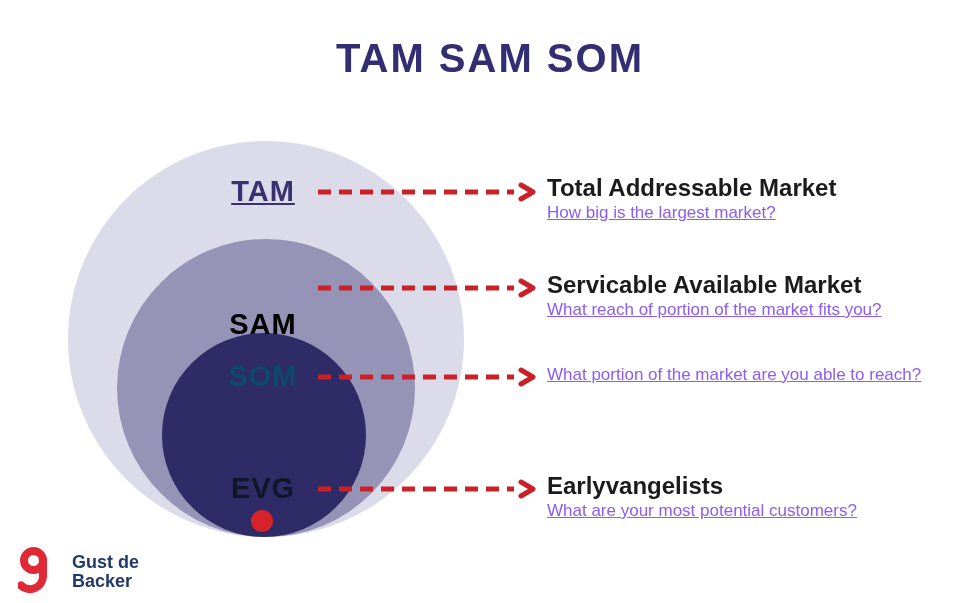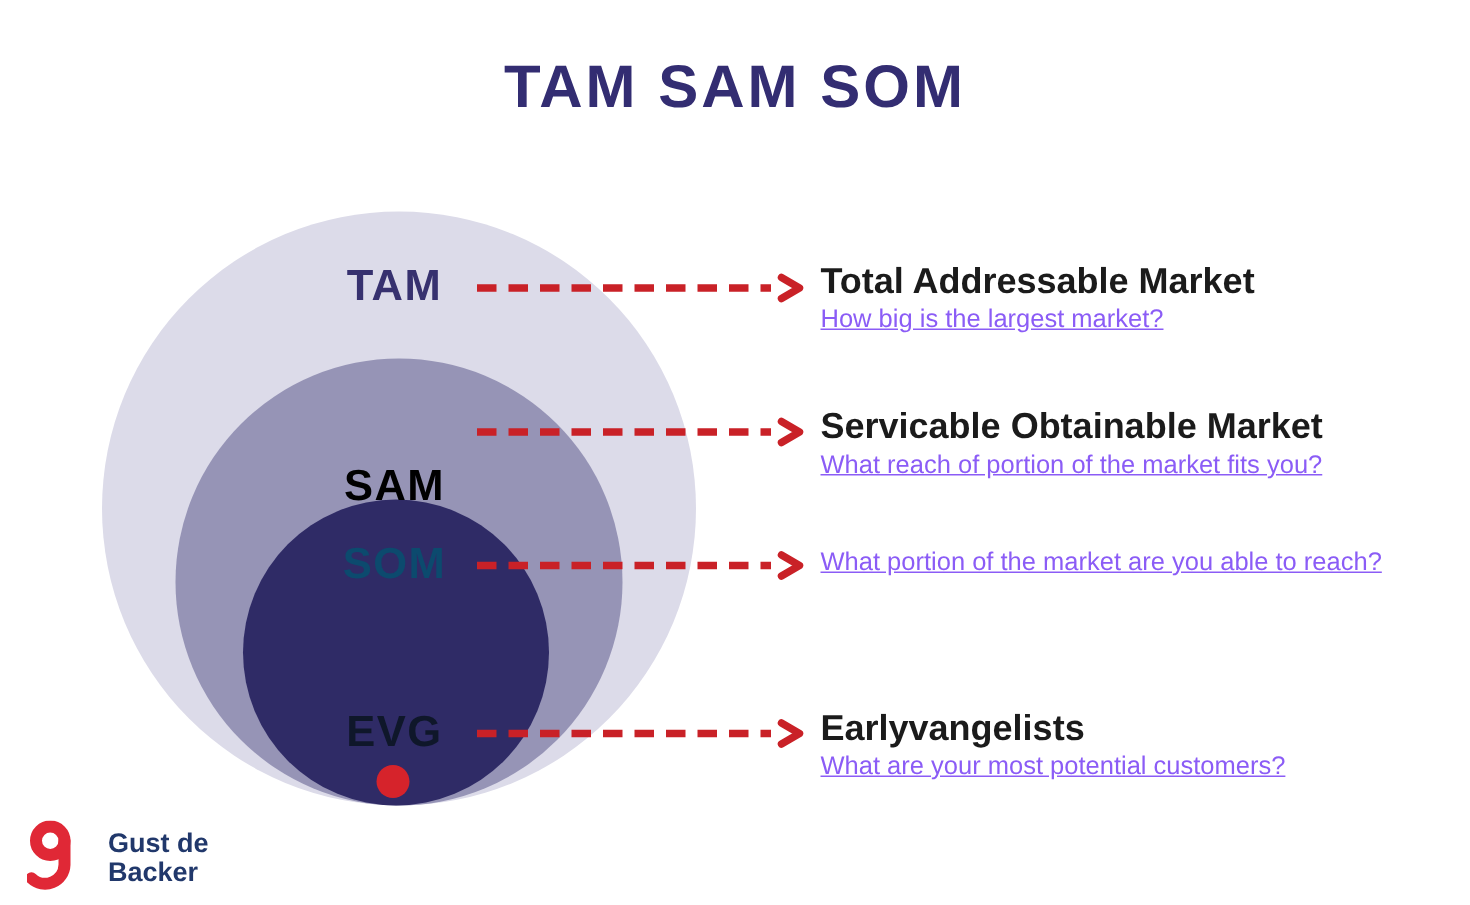--- a/index.html
+++ b/index.html
@@ -57,21 +57,21 @@
     position: absolute;
     left: 187px;
     width: 152px;
     text-align: center;
     font-size: 29px;
     line-height: 30px;
     font-weight: 800;
     letter-spacing: 1px;
     z-index: 3;
   }
-  .ring-label.tam { top: 176px; color: #37316f; }
+  .ring-label.tam { top: 176px; color: #37316f; text-decoration: underline; }
   .ring-label.sam { top: 272px; color: #000000; margin-top: 37px; }
   .ring-label.som { top: 361px; color: #0c4a6e; text-align: center; }
   .ring-label.evg { top: 473px; color: #0f172a; }
   .arrow {
     position: absolute;
     left: 316px;
     width: 224px;
     height: 20px;
     z-index: 4;
   }
@@ -152,21 +152,21 @@
   <svg class="arrow r4" viewBox="0 0 224 20">
     <line x1="2" y1="10" x2="198" y2="10" stroke="#c92127" stroke-width="5" stroke-dasharray="13 8"></line>
     <path d="M205 3 L217 10 L205 17" fill="none" stroke="#c92127" stroke-width="5" stroke-linecap="round" stroke-linejoin="round"></path>
   </svg>
 
   <div class="desc-row r1">
     <div class="desc-heading">Total Addressable Market</div>
     <div class="desc-question">How big is the largest market?</div>
   </div>
   <div class="desc-row r2">
-    <div class="desc-heading">Servicable Obtainable Market</div>
+    <div class="desc-heading">Servicable Available Market</div>
     <div class="desc-question">What reach of portion of the market fits you?</div>
   </div>
   <div class="desc-row r3">
     <div class="desc-question">What portion of the market are you able to reach?</div>
   </div>
   <div class="desc-row r4">
     <div class="desc-heading">Earlyvangelists</div>
     <div class="desc-question">What are your most potential customers?</div>
   </div>
 

